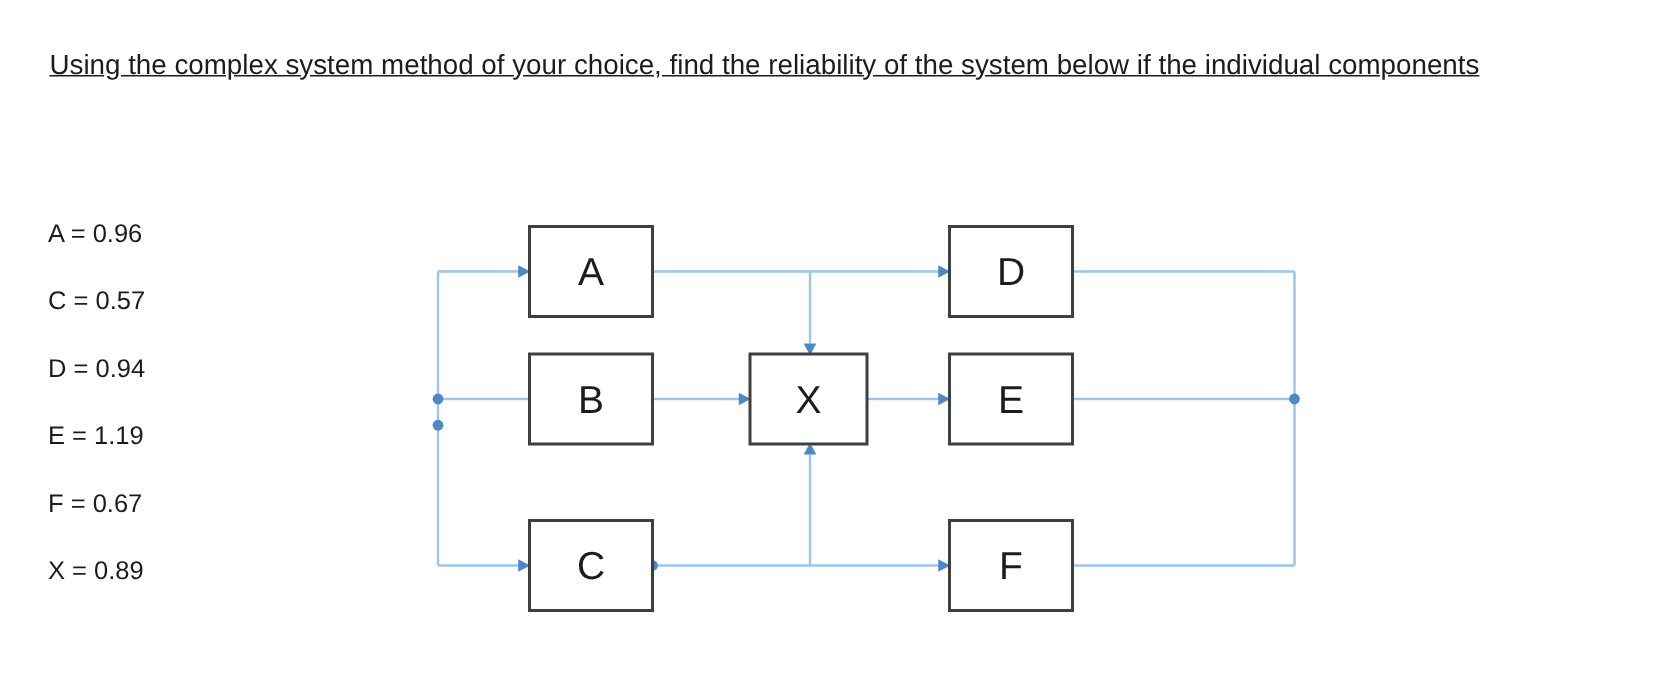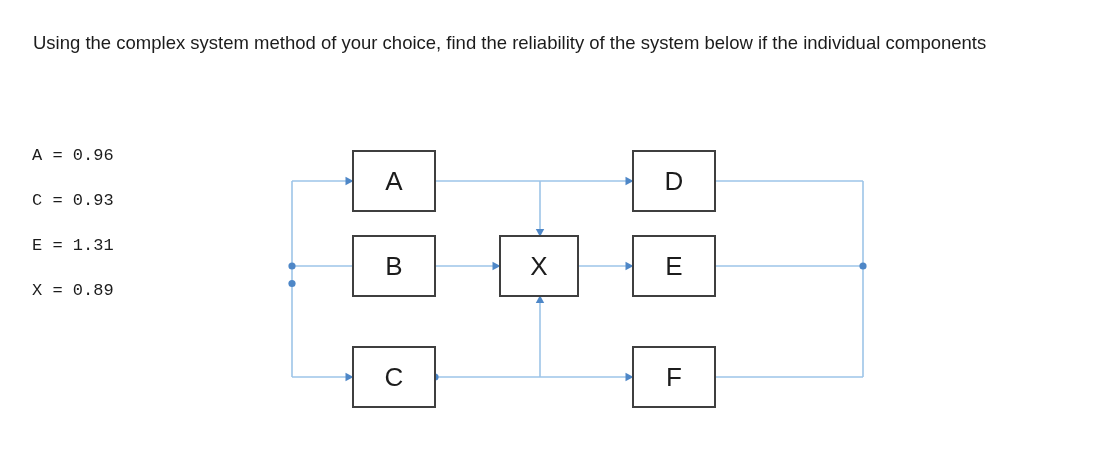--- a/index.html
+++ b/index.html
@@ -13,35 +13,35 @@
     overflow: hidden;
   }
   .question {
     position: absolute;
     left: 33px;
     top: 10px;
     width: 1070px;
     font-size: 18.5px;
     line-height: 28px;
     color: var(--text-color, #1c1c1c);
+    text-decoration: underline;
   }
   .rel-list {
     position: absolute;
     left: 32px;
     top: 146px;
     margin: 0;
     padding: 0;
     list-style: none;
     font-size: 17px;
     color: var(--text-color, #1c1c1c);
   }
   .rel-list li {
     height: 45px;
     line-height: 20px;
-    font-family: Liberation Mono, monospace;
   }
   .diagram-svg {
     position: absolute;
     left: 0;
     top: 0;
   }
   .conn {
     stroke: var(--connector, #9dc5e8);
     stroke-width: 1.6;
     fill: none;
@@ -68,22 +68,24 @@
 </style>
 </head>
 <body>
 
 <div class="page">
 
   <p class="question"><span>Using the complex system method of your choice, find the reliability of the system below if the individual components</span><br></p>
 
   <ul class="rel-list">
     <li>A = 0.96</li>
-    <li>C = 0.93</li>
-    <li>E = 1.31</li>
+    <li>C = 0.57</li>
+    <li>D = 0.94</li>
+    <li>E = 1.19</li>
+    <li>F = 0.67</li>
     <li>X = 0.89</li>
   </ul>
 
   <svg class="diagram-svg" width="1115" height="455" viewBox="0 0 1115 455">
 
     <g>
       <line class="conn" x1="292" y1="181" x2="292" y2="377"></line>
       <line class="conn" x1="292" y1="181" x2="346" y2="181"></line>
       <line class="conn" x1="292" y1="266" x2="353" y2="266"></line>
       <line class="conn" x1="292" y1="377" x2="346" y2="377"></line>

